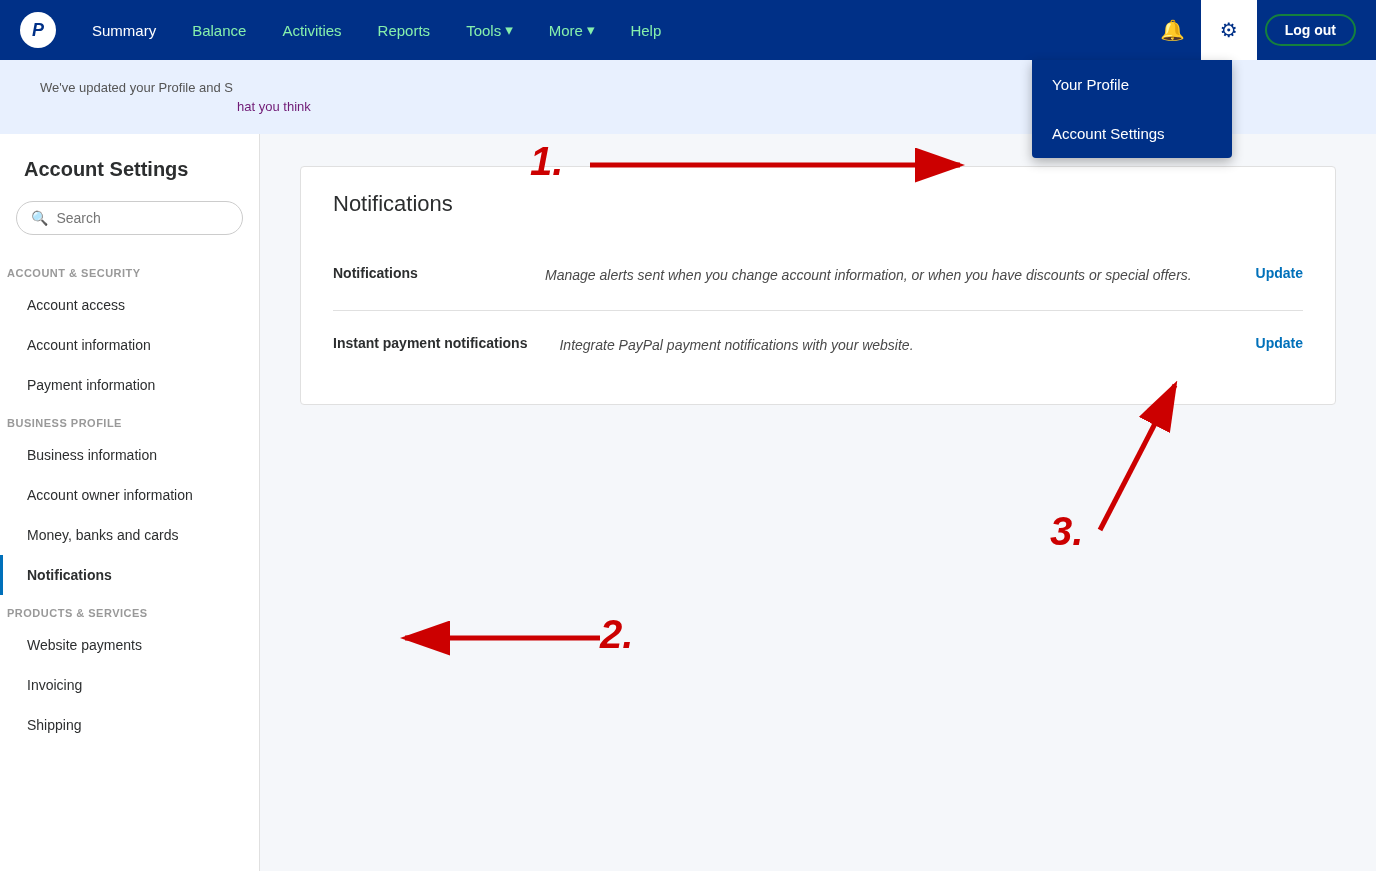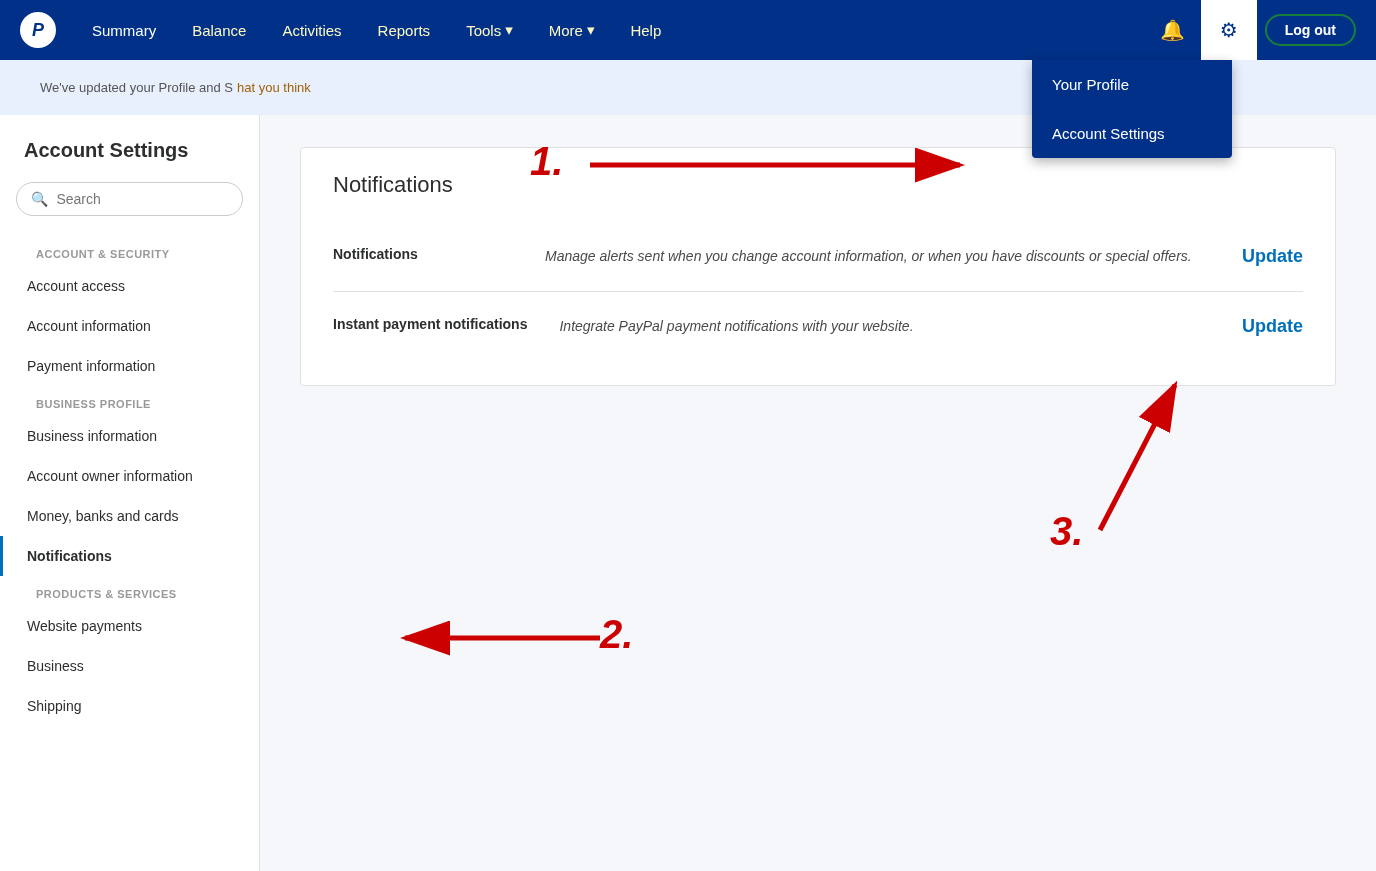--- a/index.html
+++ b/index.html
@@ -19,21 +19,21 @@
       width: 36px; height: 36px;
       background: white;
       border-radius: 50%;
       display: flex; align-items: center; justify-content: center;
       margin-right: 24px;
       flex-shrink: 0;
     }
     .topnav-logo span { color: #003087; font-weight: 900; font-size: 18px; font-style: italic; }
     .topnav-links { display: flex; align-items: center; gap: 12px; flex: 1; }
     .topnav-link {
-      color: #fef9c3;
+      color: #86efac;
       text-decoration: none;
       padding: 8px 12px;
       border-radius: 4px;
       font-size: 15px;
       cursor: pointer;
       display: flex; align-items: center; gap: 4px;
     }
     .topnav-link.active { color: white; }
     .topnav-right { display: flex; align-items: center; gap: 8px; }
     .topnav-icon-btn {
@@ -85,21 +85,21 @@
     
     .update-banner {
       background: #e8f0fe;
       padding: 20px 40px;
       font-size: 13px;
       color: #555;
       display: flex;
       align-items: flex-start;
       gap: 4px;
     }
-    .update-banner a { color: #a16207; text-decoration: none; }
+    .update-banner a { color: #701a75; text-decoration: none; margin-top: 19px; }
 
     
     .page-layout {
       display: flex;
       min-height: calc(100vh - 60px);
     }
 
     
     .sidebar {
       width: 260px;
@@ -131,21 +131,21 @@
       flex: 1;
       background: transparent;
     }
     .search-icon { color: #888; font-size: 14px; margin-right: 8px; }
 
     .sidebar-section-label {
       font-size: 11px;
       font-weight: 700;
       color: #999;
       letter-spacing: 0.5px;
-      padding: 12px 36px 6px;
+      padding: 12px 7px 6px;
       text-transform: uppercase;
     }
     .sidebar-item {
       padding: 12px 24px;
       cursor: pointer;
       color: #2c2e2f;
       font-size: 14px;
       border-left: 3px solid transparent;
       display: block;
     }
@@ -191,21 +191,21 @@
     }
     .notif-desc {
       flex: 1;
       font-size: 14px;
       color: #4a4a4a;
       line-height: 1.5;
       font-style: italic;
     }
     .notif-action {
       color: #0070ba;
-      font-size: 18px;
+      font-size: 14px;
       font-weight: 600;
       cursor: pointer;
       text-decoration: none;
       flex-shrink: 0;
     }
 
     svg.annotations {
       position: fixed;
       top: 0; left: 0;
       width: 100%; height: 100%;
@@ -271,21 +271,21 @@
     <a class="sidebar-item">Payment information</a>
 
     <div class="sidebar-section-label">BUSINESS PROFILE</div>
     <a class="sidebar-item">Business information</a>
     <a class="sidebar-item">Account owner information</a>
     <a class="sidebar-item">Money, banks and cards</a>
     <a class="sidebar-item active">Notifications</a>
 
     <div class="sidebar-section-label">PRODUCTS &amp; SERVICES</div>
     <a class="sidebar-item">Website payments</a>
-    <a class="sidebar-item">Business</a>
+    <a class="sidebar-item">Invoicing</a>
     <a class="sidebar-item">Shipping</a>
   </aside>
 
   <main class="main-content">
     <div class="content-card">
       <h1 class="content-title">Notifications</h1>
 
       <div class="notification-row">
         <div class="notif-label">Notifications</div>
         <div class="notif-desc">Manage alerts sent when you change account information, or when you have discounts or special offers.</div>

